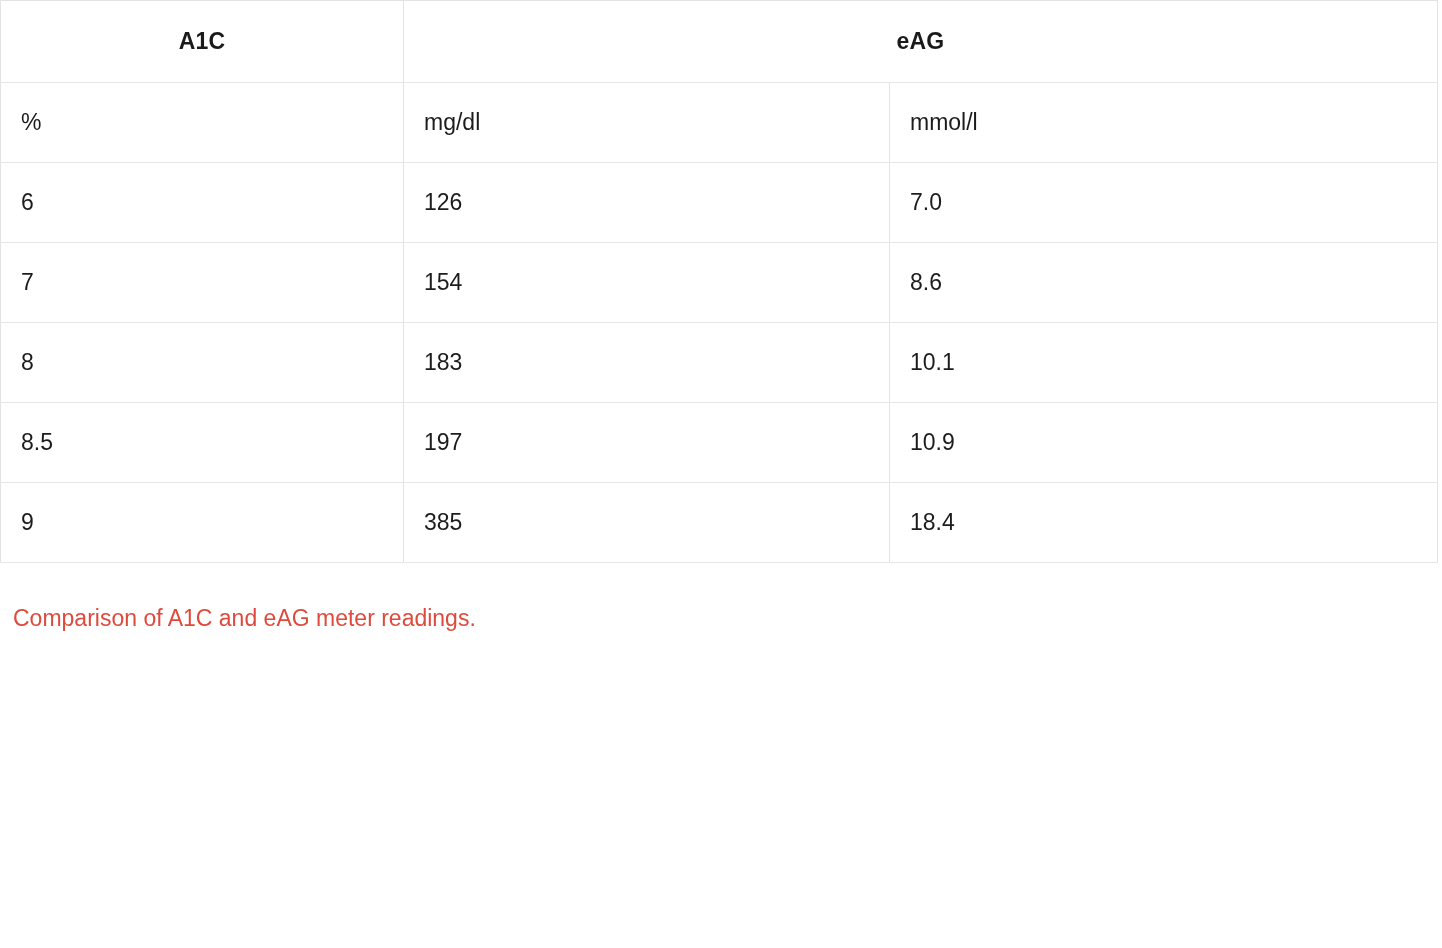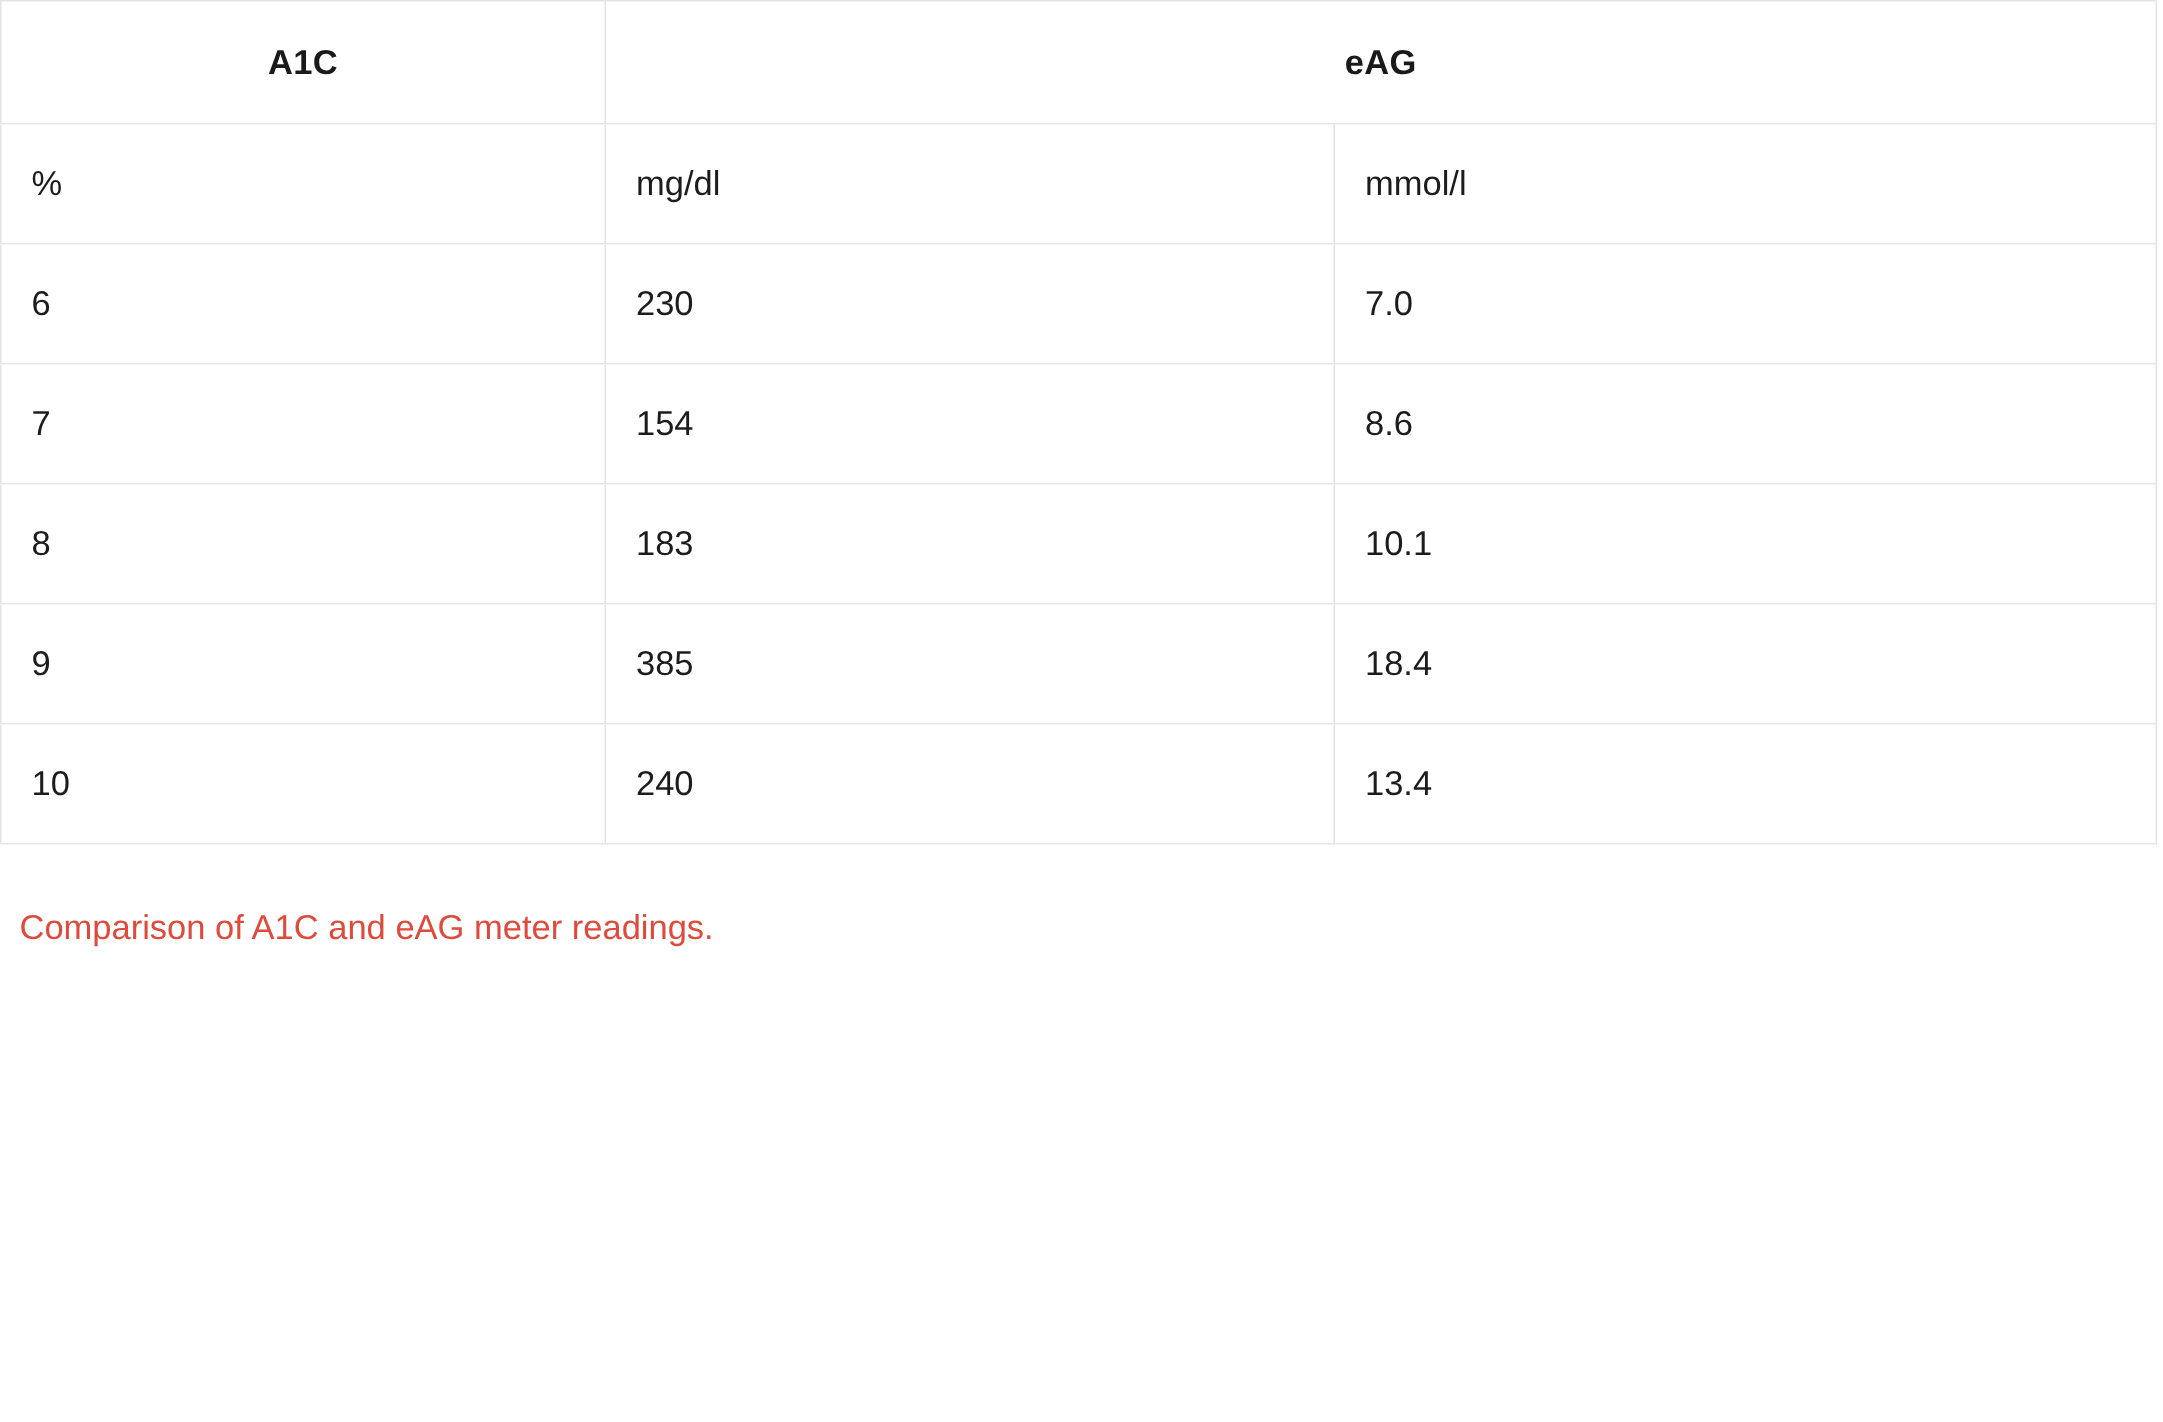--- a/index.html
+++ b/index.html
@@ -104,41 +104,41 @@
       </tr>
       <tr class="units-row">
         <td>%</td>
         <td>mg/dl</td>
         <td>mmol/l</td>
       </tr>
     </thead>
     <tbody>
       <tr class="data-row">
         <td>6</td>
-        <td>230</td>
+        <td>126</td>
         <td>7.0</td>
       </tr>
       <tr class="data-row">
         <td>7</td>
         <td>154</td>
         <td>8.6</td>
       </tr>
       <tr class="data-row">
         <td>8</td>
         <td>183</td>
         <td>10.1</td>
       </tr>
       <tr class="data-row">
+        <td>8.5</td>
+        <td>197</td>
+        <td>10.9</td>
+      </tr>
+      <tr class="data-row">
         <td>9</td>
         <td>385</td>
         <td>18.4</td>
-      </tr>
-      <tr class="data-row">
-        <td>10</td>
-        <td>240</td>
-        <td>13.4</td>
       </tr>
     </tbody>
   </table>
 
   <p class="caption">Comparison of A1C and eAG meter readings.</p>
 
 </div>
 
 </body></html>

